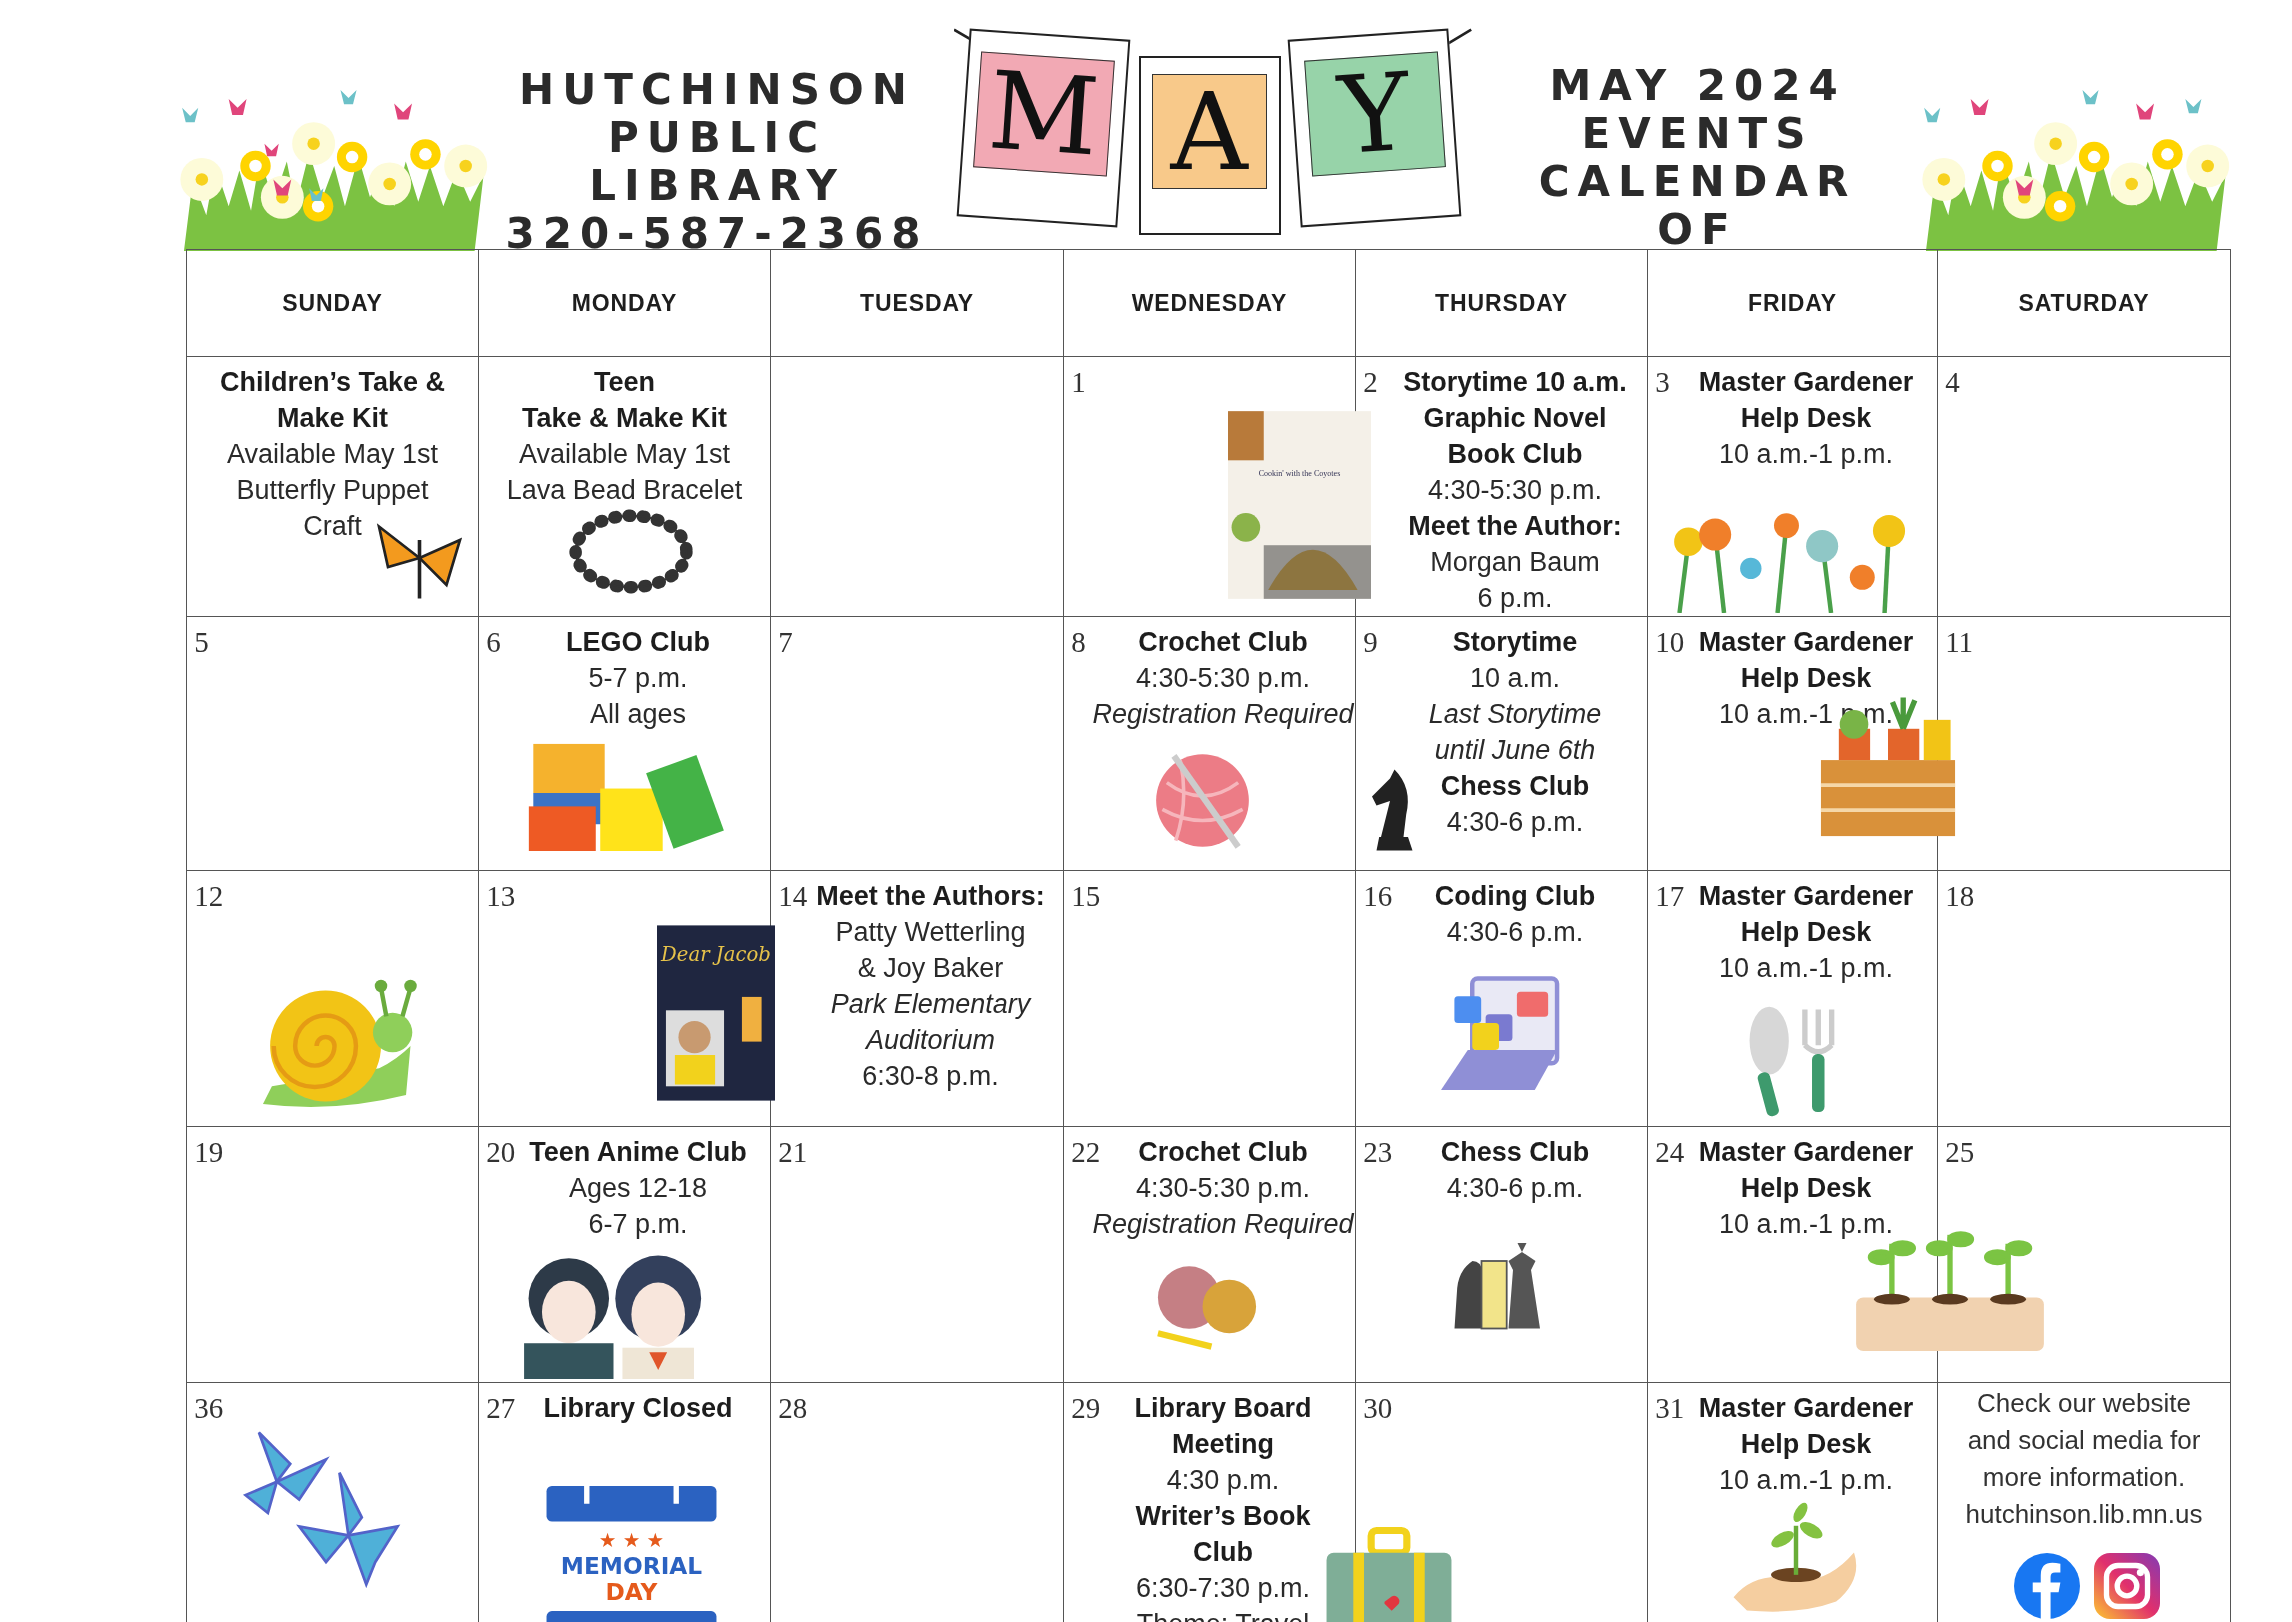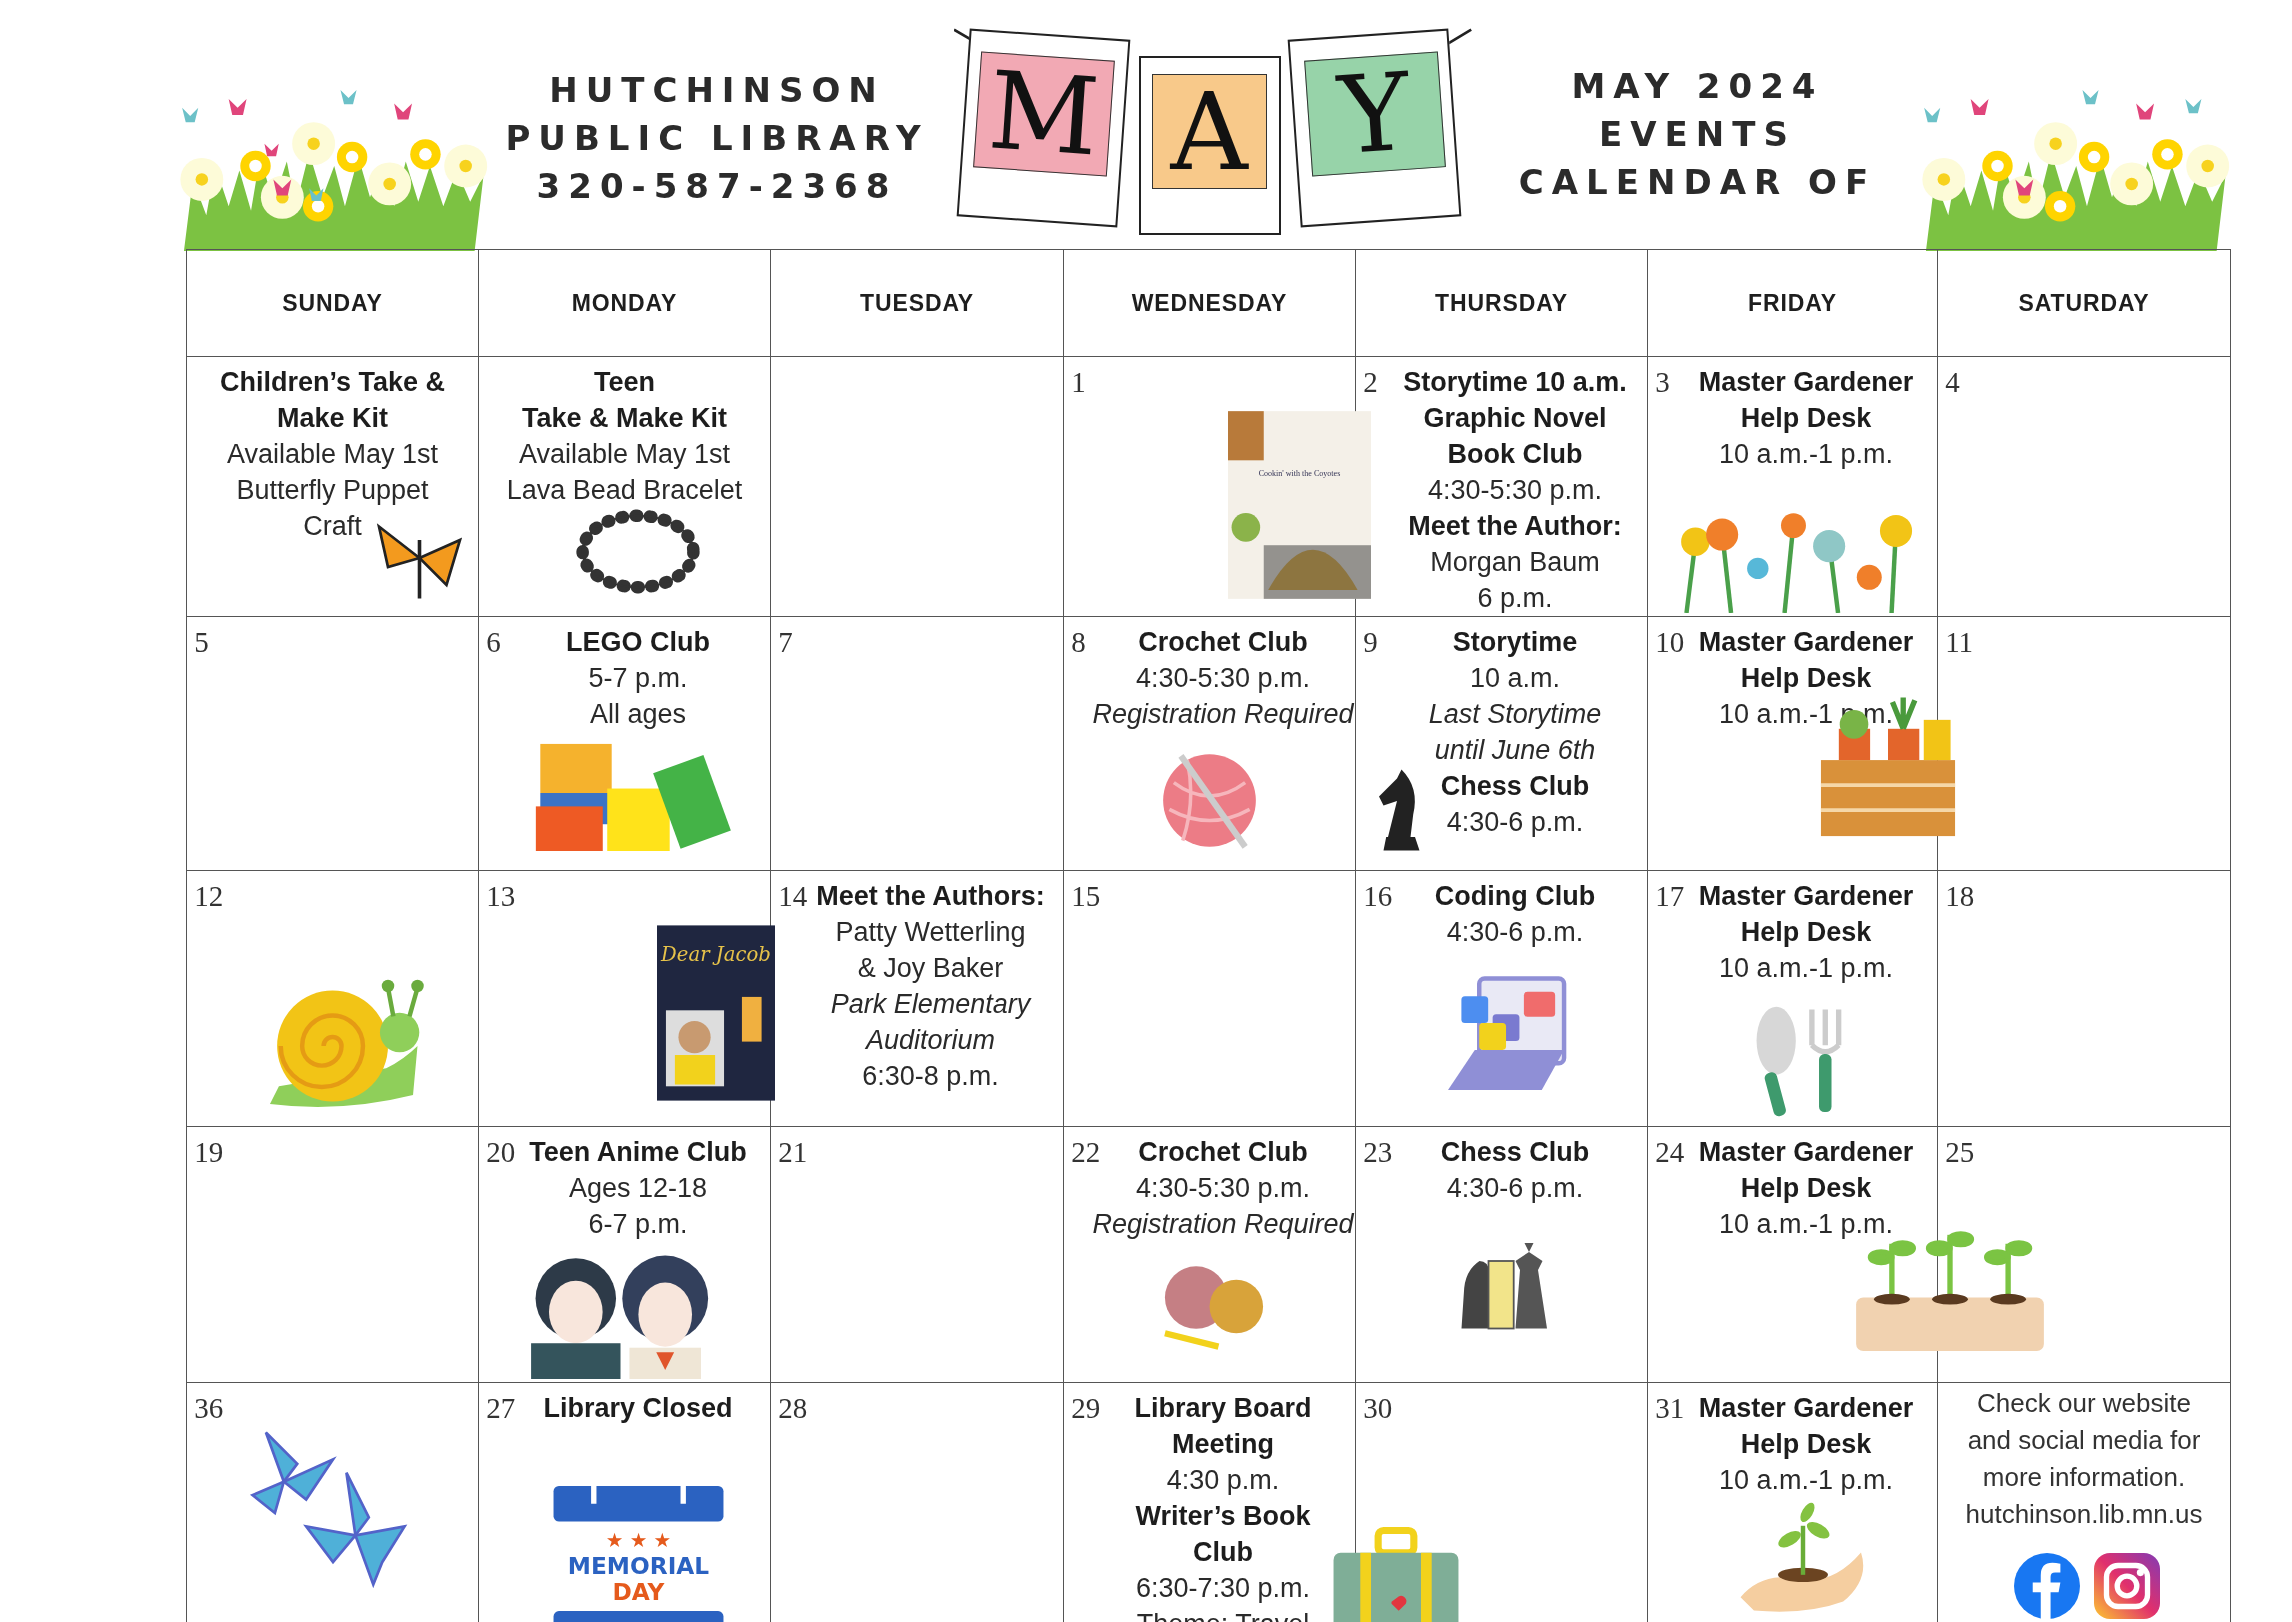--- a/index.html
+++ b/index.html
@@ -1,29 +1,29 @@
 <!DOCTYPE html>
 <html style="font-size:14.3px"><head>
 <meta charset="utf-8">
 <style>
   html, body { margin:0; padding:0; background:#ffffff; }
   body { width:2293px; height:1623px; position:relative; overflow:hidden; font-family:"Liberation Sans", sans-serif; color:#222; }
   .abs { position:absolute; }
-  .hdr-text { position:absolute; text-align:center; font-family:"DejaVu Sans", sans-serif; font-weight:bold; letter-spacing:8px; color:#2b2b2b; font-size:34px; line-height:48px; }
+  .hdr-text { position:absolute; text-align:center; font-family:"DejaVu Sans", sans-serif; font-weight:bold; letter-spacing:8px; color:#2b2b2b; font-size:42px; line-height:48px; }
   .garden { position:absolute; }
   .banner-card { position:absolute; background:#fff; border:2.7px solid #222; box-sizing:border-box; }
   .banner-letter { position:absolute; border:1.8px solid #333; box-sizing:border-box; display:flex; align-items:center; justify-content:center; font-family:"DejaVu Serif", serif; font-size:107px; color:#111; }
   table.cal { position:absolute; left:186px; top:249px; border-collapse:collapse; table-layout:fixed; width:2044px; }
   table.cal td, table.cal th { border:1.8px solid #555; vertical-align:top; padding:0; position:relative; overflow:hidden; }
   table.cal th { height:106px; font-family:"Liberation Sans", sans-serif; font-weight:bold; font-size:23px; letter-spacing:0.9px; color:#1e1e1e; text-align:center; vertical-align:middle; }
   .dn { position:absolute; left:7.2px; top:9px; font-family:"Liberation Serif", serif; font-size:29px; color:#333; }
   .ev { text-align:center; font-size:27px; line-height:36px; color:#2a2a2a; padding-top:7.2px; }
   .ev .b { font-weight:bold; color:#1d1d1d; }
   .ev .i { font-style:italic; }
-  .pic { position:absolute;margin-left:7px; }
+  .pic { position:absolute; }
   .web { text-align:center; font-size:26px; line-height:37px; color:#333; padding-top:1.8px; }
 </style>
 </head>
 <body>
 
 <div>
 
   <svg class="garden" style="left:175px;top:81px;" width="322" height="170" viewBox="0 0 360 190">
     <path d="M10 190 L20 110 L35 150 L45 95 L60 140 L72 100 L85 145 L95 85 L110 135 L125 90 L135 140 L150 80 L165 130 L178 95 L190 140 L205 85 L218 130 L232 95 L245 140 L258 90 L272 135 L285 95 L300 140 L315 100 L330 135 L345 105 L335 190 Z" fill="#7cc242"></path>
     <g fill="#fdfbd8">

